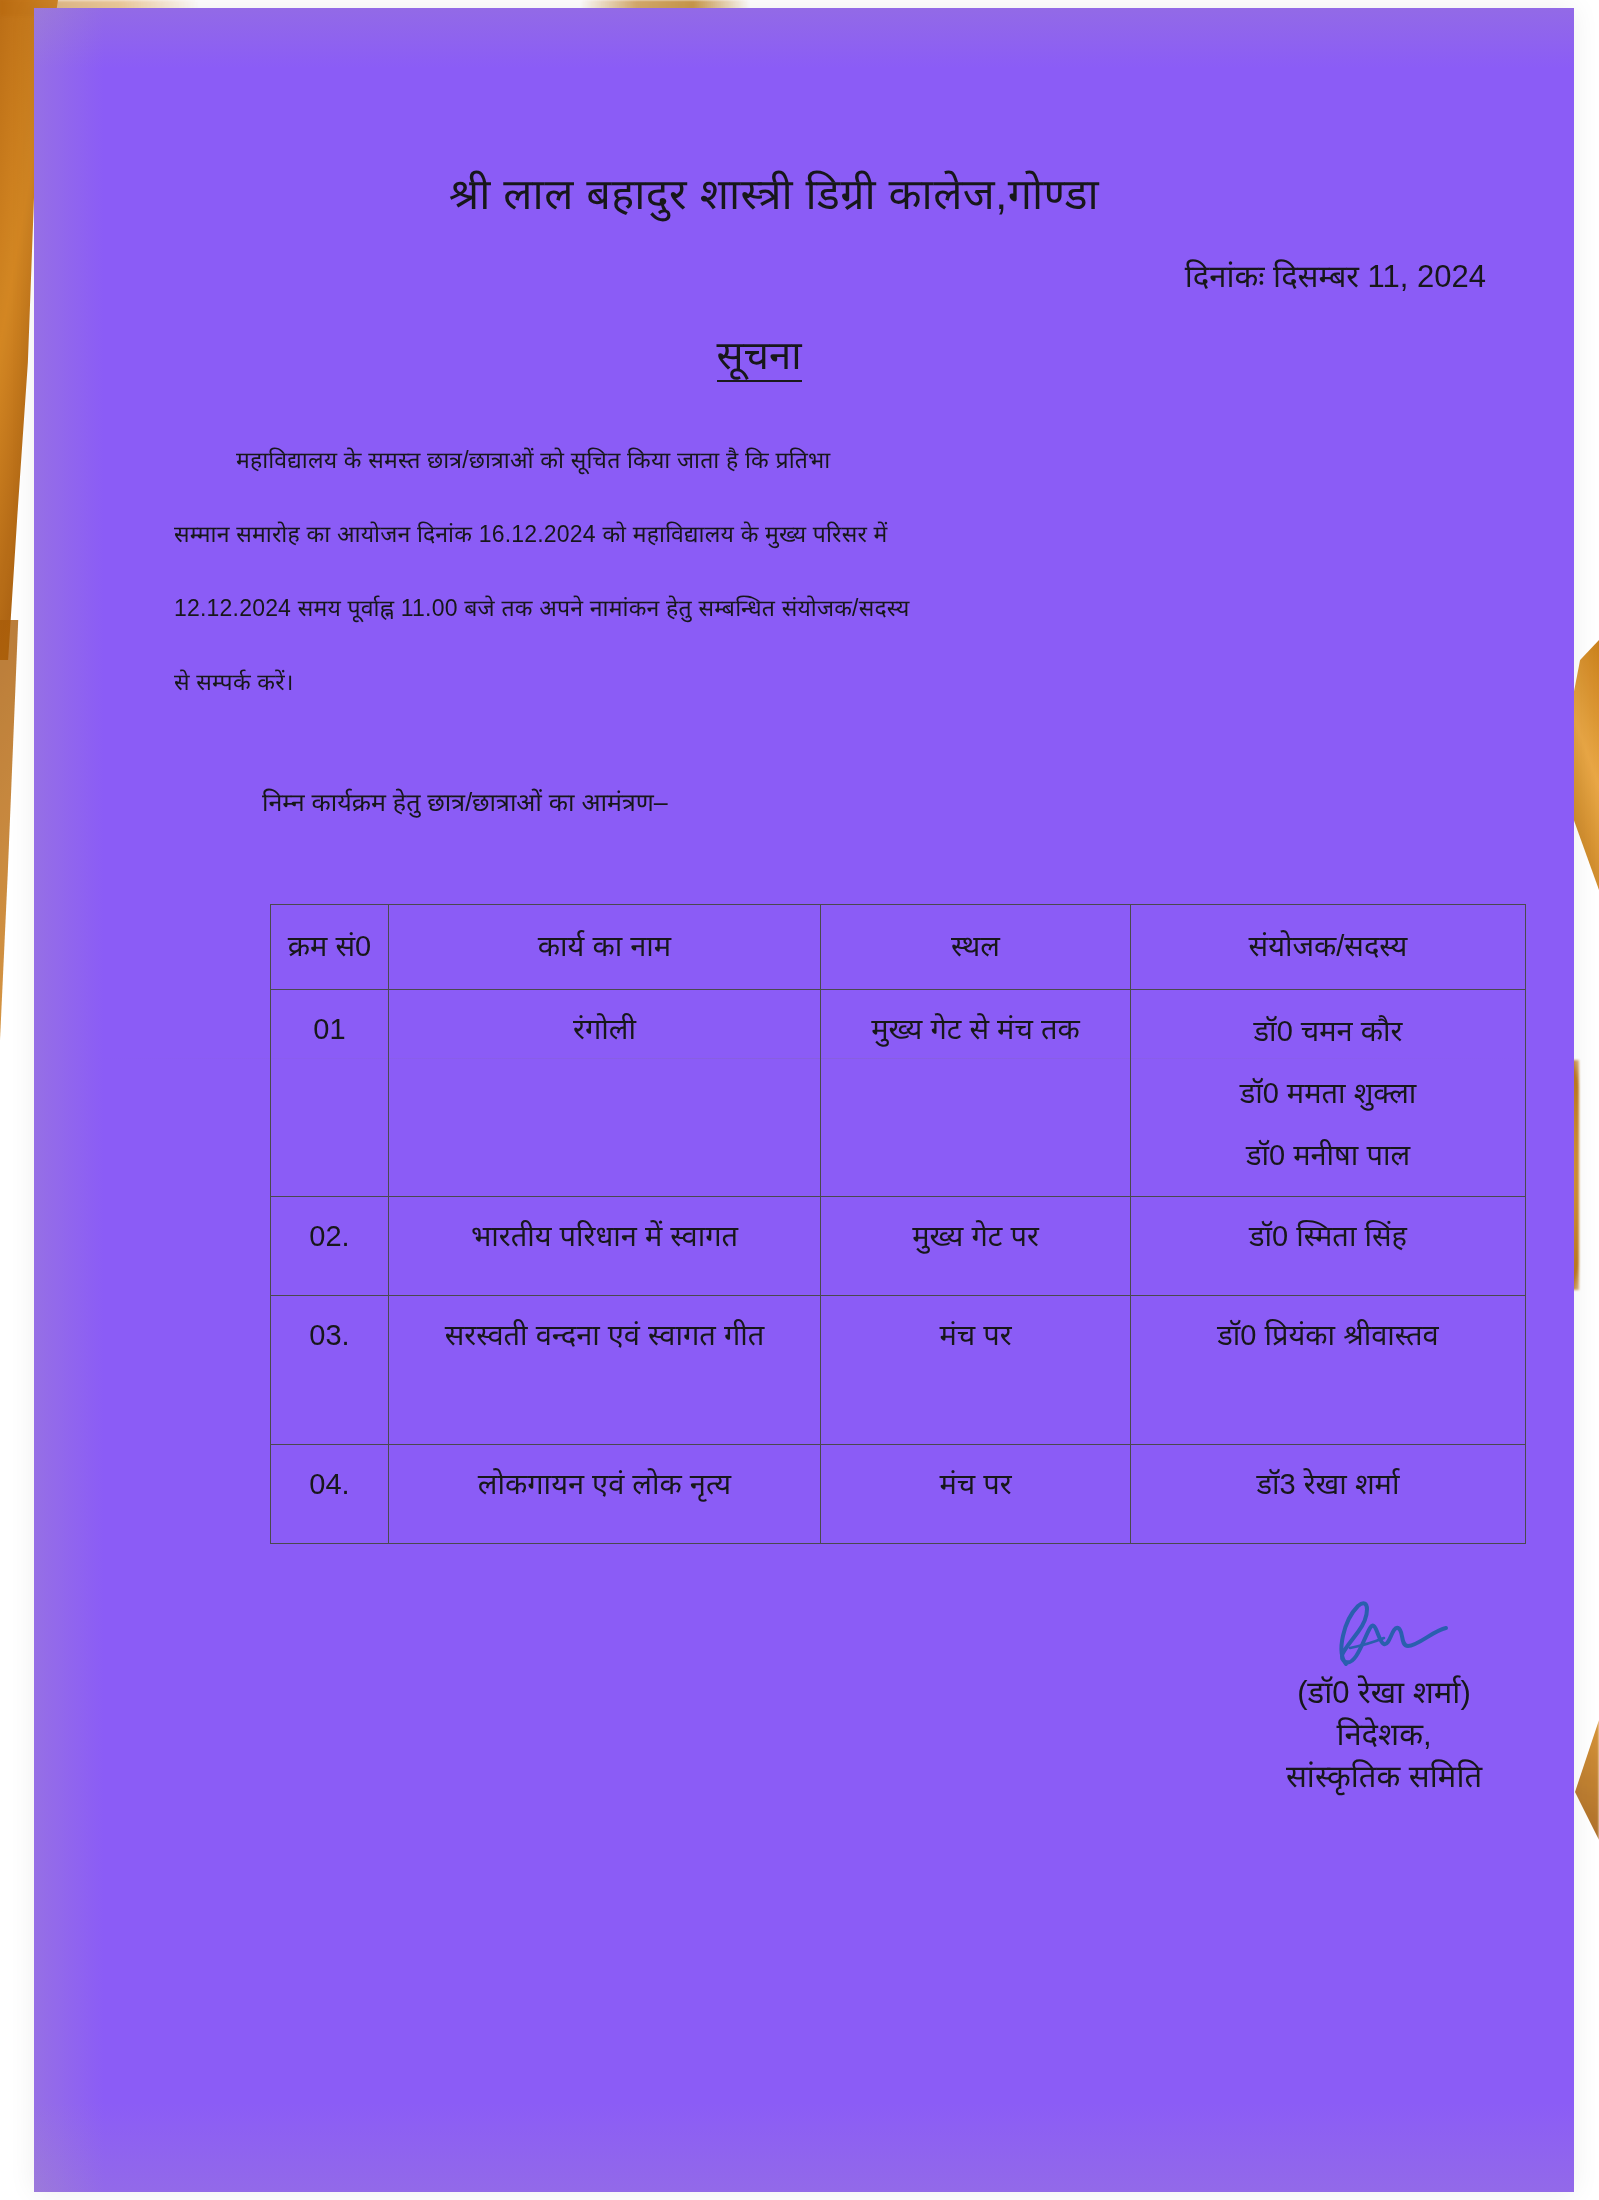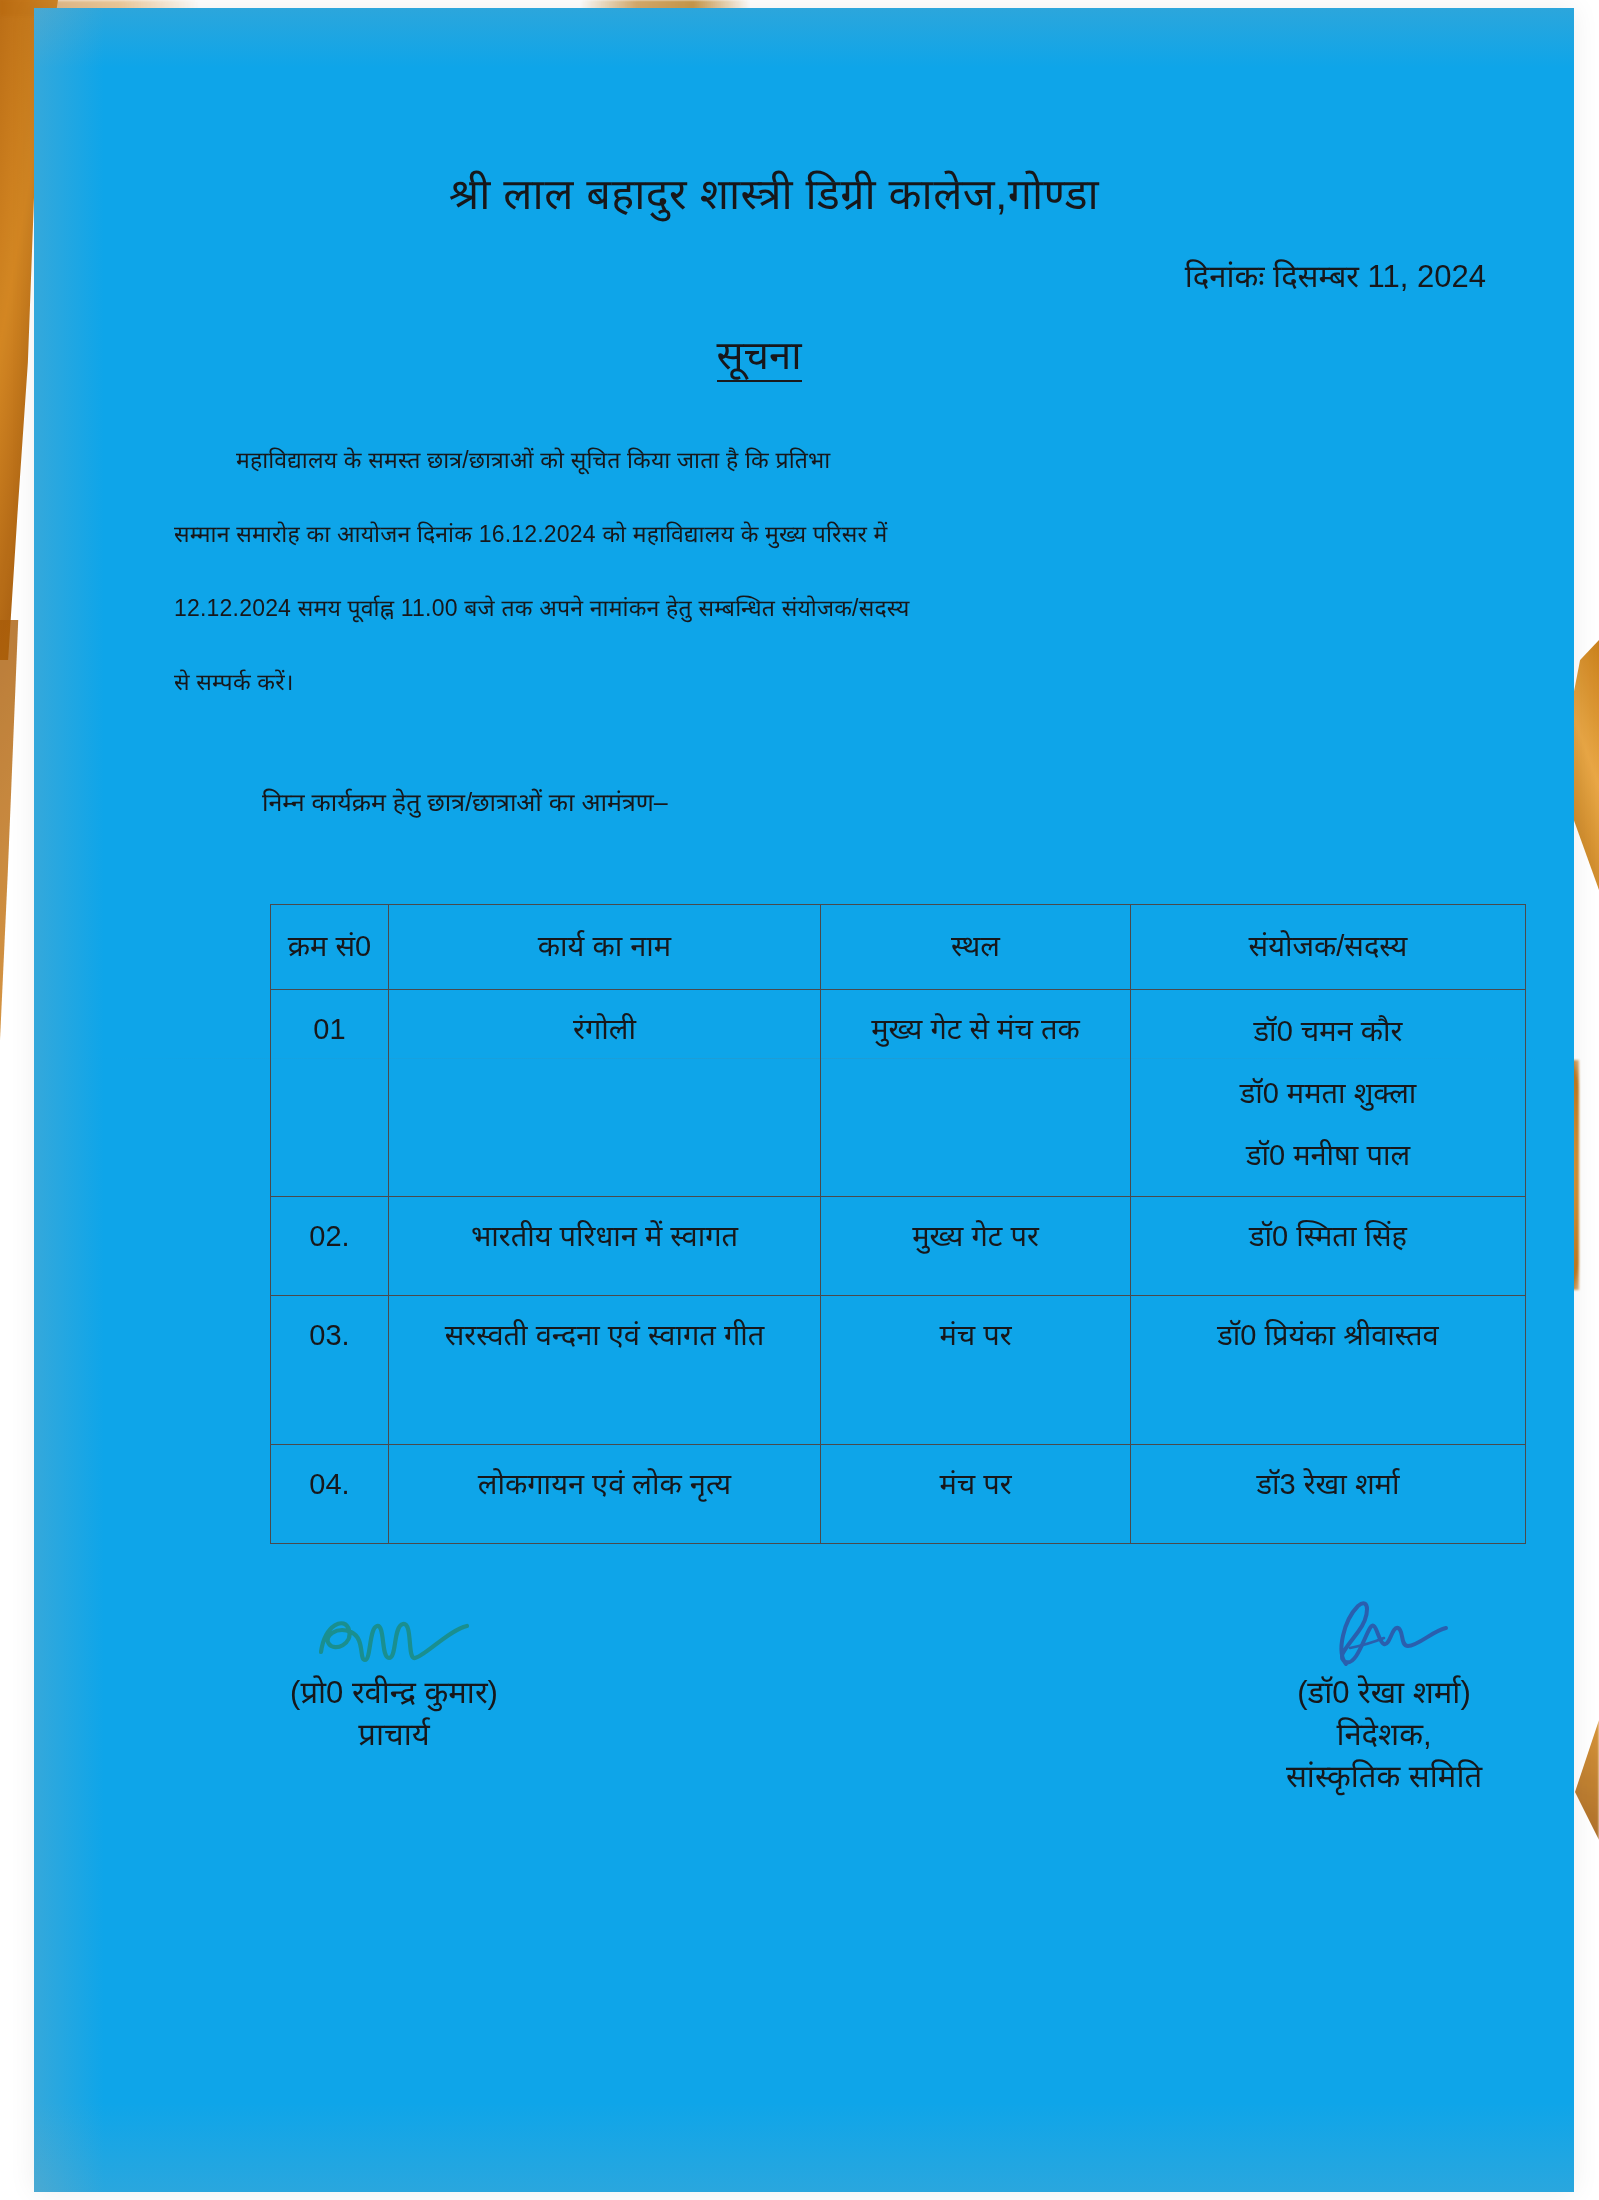--- a/index.html
+++ b/index.html
@@ -82,21 +82,21 @@
     opacity: .85;
   }
 
   
   .paper {
     position: absolute;
     left: 34px;
     top: 8px;
     width: 1540px;
     height: 2184px;
-    background: #0ea5e9;
+    background: #8b5cf6;
     box-shadow: 0 0 26px rgba(0,0,0,.07);
   }
   .paper-shade-l {
     position: absolute;
     left: 0; top: 0; width: 70px; height: 100%;
     background: linear-gradient(90deg, rgba(190,180,170,.22), rgba(255,255,255,0));
     pointer-events: none;
   }
   .paper-shade-t {
     position: absolute;
@@ -309,31 +309,20 @@
         <tr class="row-mid">
           <td class="sn dev">04.</td>
           <td class="nm dev">लोकगायन एवं लोक नृत्य</td>
           <td class="dev">मंच पर</td>
           <td class="dev">डॉ3 रेखा शर्मा</td>
         </tr>
       </tbody>
     </table>
   </div>
 
-  <div class="sig sig-left">
-    <div class="sig-mark">
-      <svg width="190" height="62" viewBox="0 0 190 62" fill="none">
-        <path d="M22 44 C26 16, 46 8, 50 22 C54 36, 36 44, 30 36 C24 28, 38 18, 52 24
-                 C66 30, 60 52, 66 52 C72 52, 70 20, 78 18 C86 16, 82 50, 90 50
-                 C98 50, 94 18, 104 16 C114 14, 108 52, 116 50 C126 48, 150 22, 168 18" stroke="#1a8f8f" stroke-width="4.2" stroke-linecap="round" stroke-linejoin="round"></path>
-      </svg>
-    </div>
-    <div class="dev">(प्रो0 रवीन्द्र कुमार)</div>
-    <div class="dev">प्राचार्य</div>
-  </div>
 
   <div class="sig sig-right">
     <div class="sig-mark" style="height:72px">
       <svg width="200" height="72" viewBox="0 0 200 72" fill="none">
         <path d="M62 66 C52 54, 60 22, 74 8 C86 -2, 86 18, 74 34 C62 50, 52 60, 62 64
                  C72 68, 80 40, 86 30 C92 20, 94 44, 100 46 C106 48, 108 28, 114 30
                  C120 32, 116 48, 124 48 C134 48, 150 32, 162 30" stroke="#2a5fae" stroke-width="4" stroke-linecap="round" stroke-linejoin="round"></path>
         <path d="M66 50 C76 48, 90 44, 100 40" stroke="#2a5fae" stroke-width="2.6" stroke-linecap="round"></path>
       </svg>
     </div>

